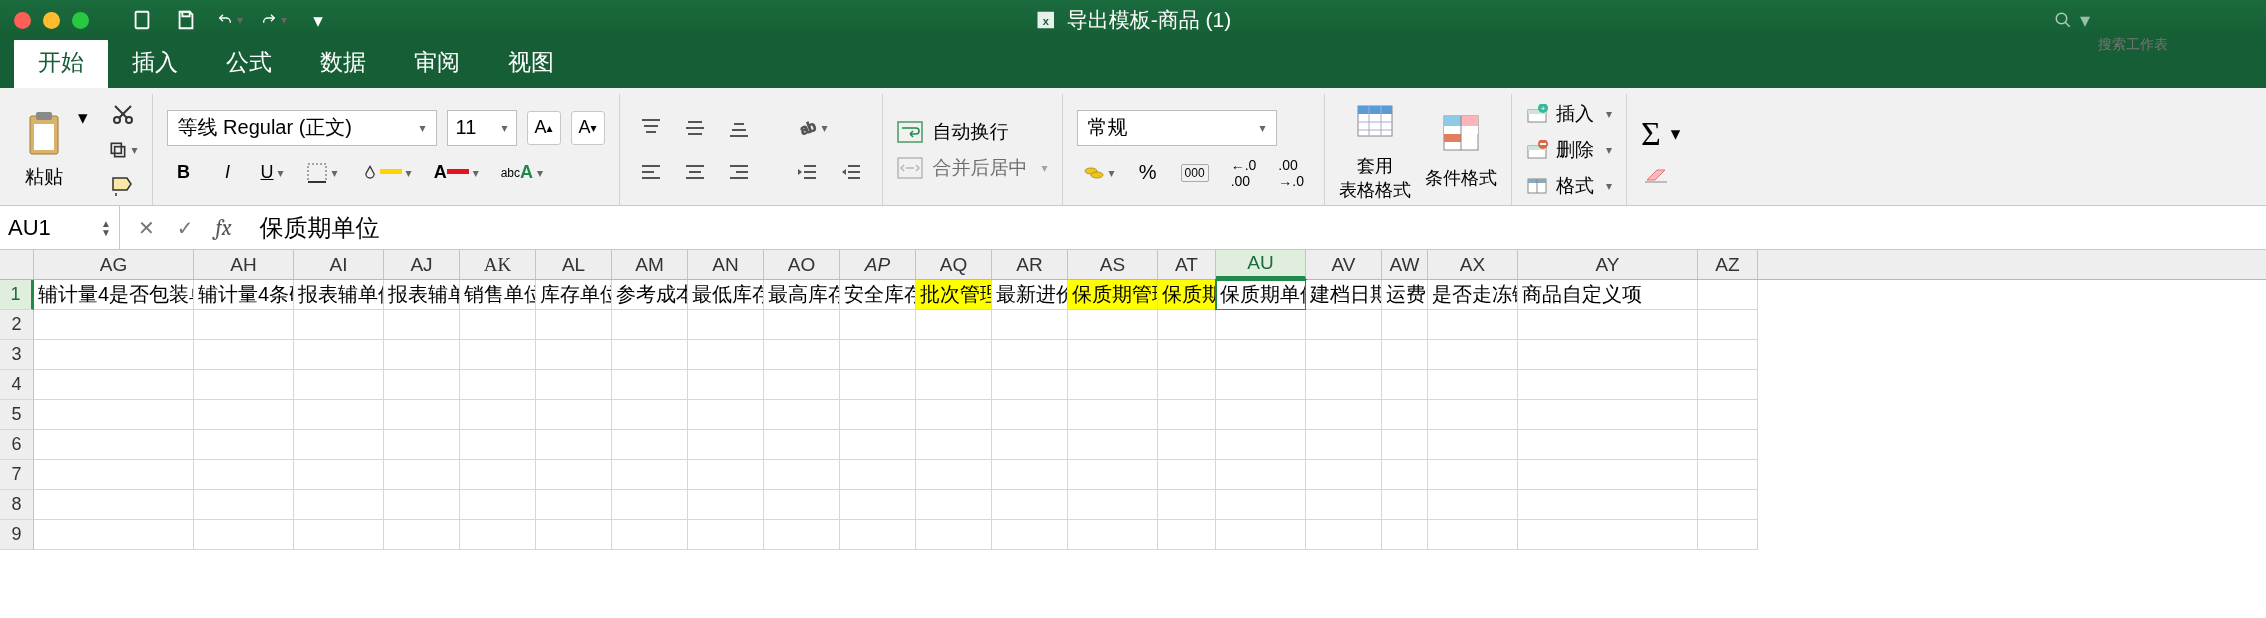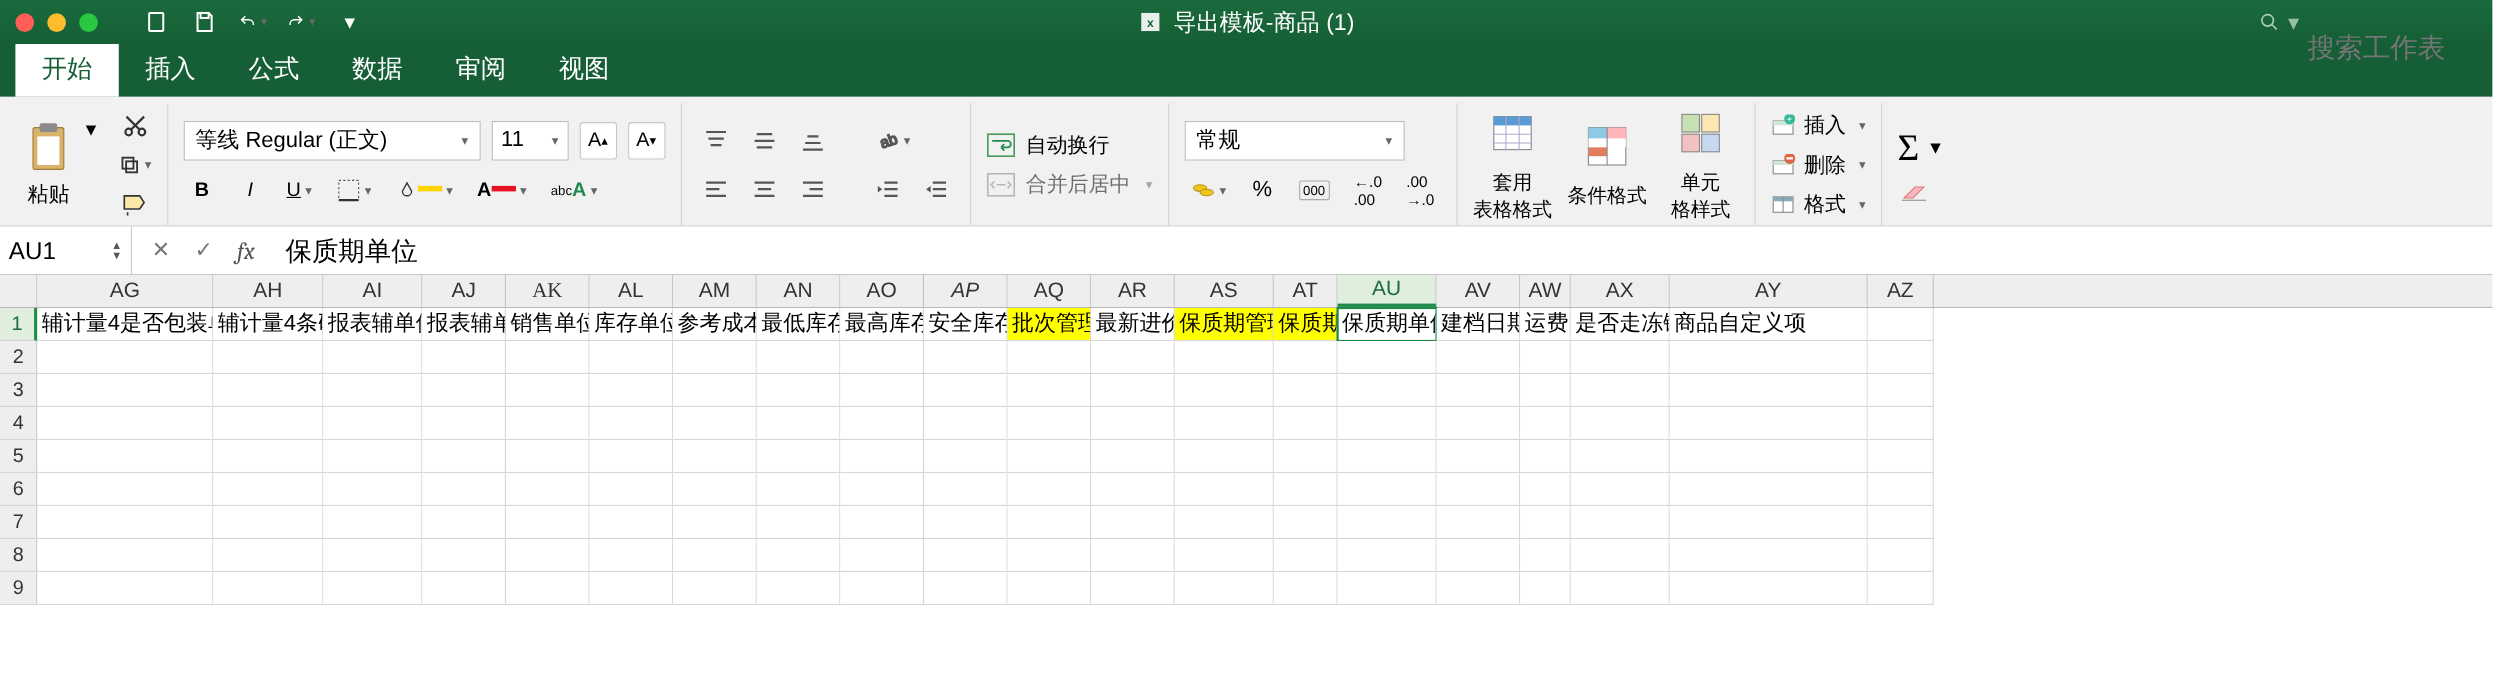--- a/index.html
+++ b/index.html
@@ -7,21 +7,21 @@
 
   
   .titlebar { height: 40px; background: linear-gradient(#1a6b3d,#165e35); display: flex; align-items: center; color: #fff; position: relative; }
   .traffic { display: flex; gap: 12px; padding-left: 14px; }
   .dot { width: 17px; height: 17px; border-radius: 50%; }
   .dot.red{background:#ff5f57;} .dot.yel{background:#ffbd2e;} .dot.grn{background:#28c940;}
   .qat { display:flex; gap:18px; margin-left:40px; align-items:center;}
   .qat-item { width:26px; height:26px; display:flex;align-items:center;justify-content:center;color:#fff;}
   .doc-title { position:absolute; left:50%; transform:translateX(-50%); font-size:21px; display:flex;align-items:center;gap:10px;}
   .search-wrap{margin-left:auto;margin-right:18px;display:flex;align-items:center;gap:8px;color:#cfe6d7;font-size:20px;}
-  .search-wrap input{background:transparent;border:none;color:#fff;outline:none;font-size:25px;width:150px;margin-top:48px;}
+  .search-wrap input{background:transparent;border:none;color:#fff;outline:none;font-size:14px;width:150px;margin-top:48px;}
   .search-icon{opacity:.8;}
 
   
   .tabstrip { height:48px; background:#165e35; display:flex; align-items:flex-end; padding-left:14px; gap:0;}
   .tab { color:#fff; font-size:23px; padding:8px 24px 10px; cursor:pointer;}
   .tab.active{ background:#fff; color:#165e35; border-radius:2px 2px 0 0;}
 
   
   .ribbon { height:118px; background:#f1f1f1; border-bottom:1px solid #c9c9c9; display:flex; align-items:stretch; padding:6px 10px 0; gap:0;}
   .group { border-right:1px solid #d3d3d3; padding:0 14px; display:flex; flex-direction:column; justify-content:center; }
@@ -376,32 +376,20 @@
             <svg width="42" height="42" viewBox="0 0 42 42">
               <rect x="4" y="4" width="34" height="34" fill="#fff" stroke="#888"></rect>
               <rect x="4" y="4" width="17" height="10" fill="#8ecae6"></rect>
               <rect x="21" y="4" width="17" height="10" fill="#ffb3ba"></rect>
               <rect x="4" y="14" width="34" height="8" fill="#fff"></rect>
               <rect x="4" y="22" width="17" height="8" fill="#e27d60"></rect>
               <line x1="21" y1="4" x2="21" y2="38" stroke="#888"></line>
             </svg>
           </div>
         <div class="vlabel">条件格式</div>
-      </div>
-      <div class="stackbtn">
-        <div class="ic">
-            <svg width="42" height="42" viewBox="0 0 42 42">
-              <rect x="4" y="4" width="16" height="16" fill="#c7e0b4" stroke="#888"></rect>
-              <rect x="22" y="4" width="16" height="16" fill="#fce7b2" stroke="#888"></rect>
-              <rect x="4" y="22" width="16" height="16" fill="#f2c1c1" stroke="#888"></rect>
-              <rect x="22" y="22" width="16" height="16" fill="#c5d9f1" stroke="#888"></rect>
-            </svg>
-          </div>
-        <div class="vlabel" style="white-space:pre-line;">单元
-格样式</div>
       </div>
     </div>
   </div>
 
   <div class="group">
     <div class="rows">
       <div class="cells-row dd">
           <svg width="22" height="20" viewBox="0 0 22 20">
             <rect x="2" y="6" width="18" height="12" fill="#fff" stroke="#888"></rect>
             <rect x="2" y="6" width="18" height="4" fill="#cfe6d7"></rect>

